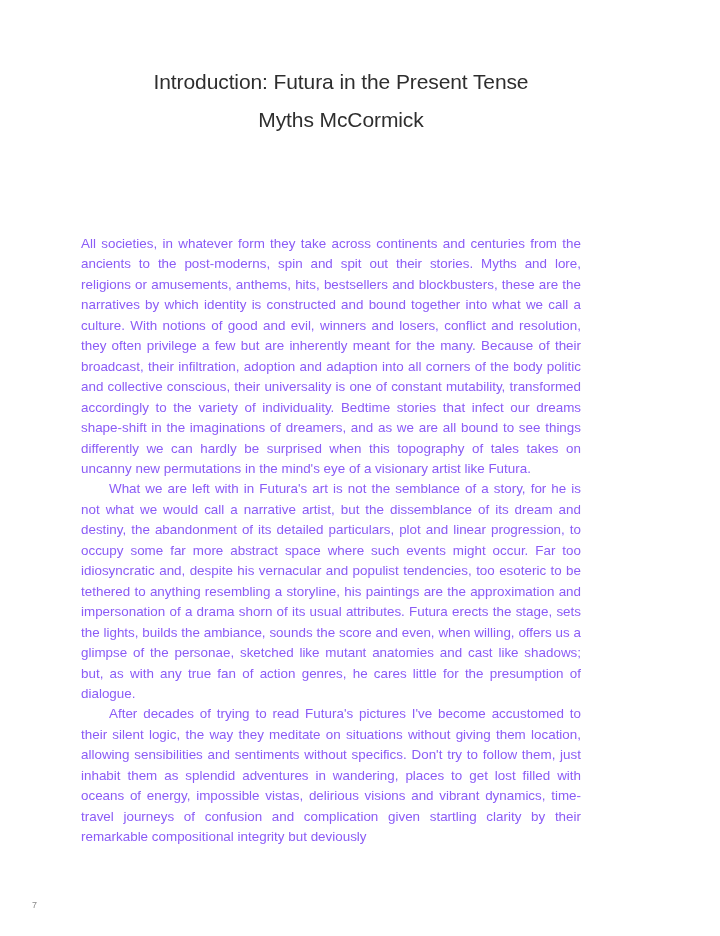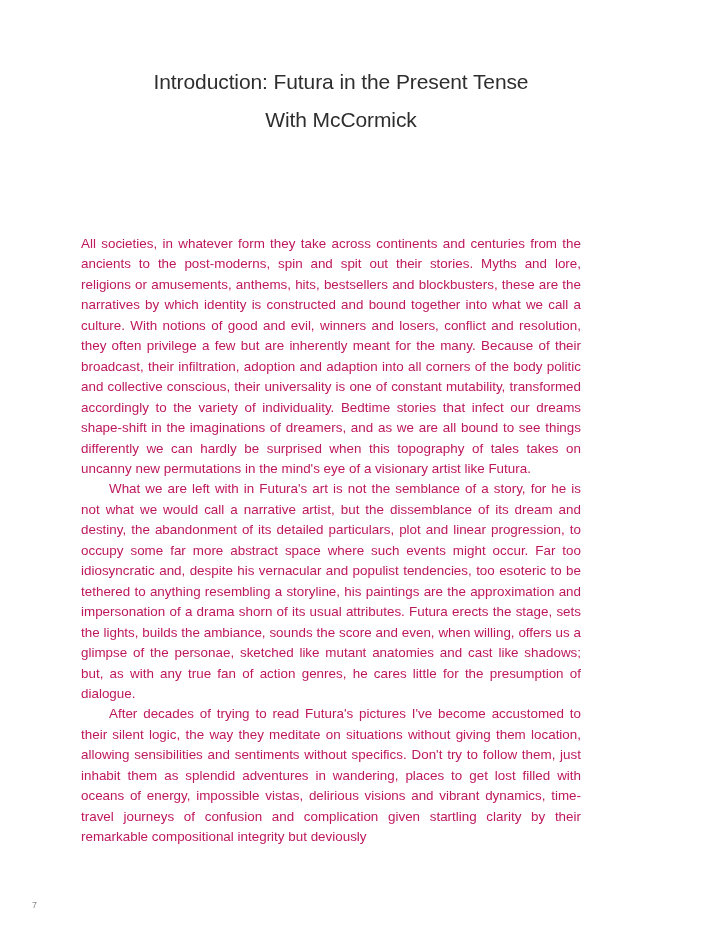--- a/index.html
+++ b/index.html
@@ -46,21 +46,21 @@
   .body-block {
     position: absolute;
     left: 81px;
     top: 234px;
     width: 500px;
   }
   .body-para {
     margin: 0;
     font-size: 13.4px;
     line-height: 20.45px;
-    color: #be185d;
+    color: #8b5cf6;
     text-align: justify;
     text-justify: inter-word;
     letter-spacing: 0.01px;
     hyphens: none;
   }
   .body-para + .body-para {
     text-indent: 28px;
   }
 
   
@@ -74,21 +74,21 @@
     letter-spacing: 0.2px;
   }
 </style>
 </head>
 <body>
 
 <div class="page">
 
   <div class="heading-block">
     <h1 class="doc-title">Introduction: Futura in the Present Tense</h1>
-    <h2 class="doc-author">With McCormick</h2>
+    <h2 class="doc-author">Myths McCormick</h2>
   </div>
 
   <div class="body-block">
     <p class="body-para">All societies, in whatever form they take across continents and centuries from the ancients to the post-moderns, spin and spit out their stories. Myths and lore, religions or amusements, anthems, hits, bestsellers and blockbusters, these are the narratives by which identity is constructed and bound together into what we call a culture. With notions of good and evil, winners and losers, conflict and resolution, they often privilege a few but are inherently meant for the many. Because of their broadcast, their infiltration, adoption and adaption into all corners of the body politic and collective conscious, their universality is one of constant mutability, transformed accordingly to the variety of individuality. Bedtime stories that infect our dreams shape-shift in the imaginations of dreamers, and as we are all bound to see things differently we can hardly be surprised when this topography of tales takes on uncanny new permutations in the mind's eye of a visionary artist like Futura.</p>
     <p class="body-para">What we are left with in Futura's art is not the semblance of a story, for he is not what we would call a narrative artist, but the dissemblance of its dream and destiny, the abandonment of its detailed particulars, plot and linear progression, to occupy some far more abstract space where such events might occur. Far too idiosyncratic and, despite his vernacular and populist tendencies, too esoteric to be tethered to anything resembling a storyline, his paintings are the approximation and impersonation of a drama shorn of its usual attributes. Futura erects the stage, sets the lights, builds the ambiance, sounds the score and even, when willing, offers us a glimpse of the personae, sketched like mutant anatomies and cast like shadows; but, as with any true fan of action genres, he cares little for the presumption of dialogue.</p>
     <p class="body-para">After decades of trying to read Futura's pictures I've become accustomed to their silent logic, the way they meditate on situations without giving them location, allowing sensibilities and sentiments without specifics. Don't try to follow them, just inhabit them as splendid adventures in wandering, places to get lost filled with oceans of energy, impossible vistas, delirious visions and vibrant dynamics, time-travel journeys of confusion and complication given startling clarity by their remarkable compositional integrity but deviously</p>
   </div>
 
   <div class="folio">7</div>
 

